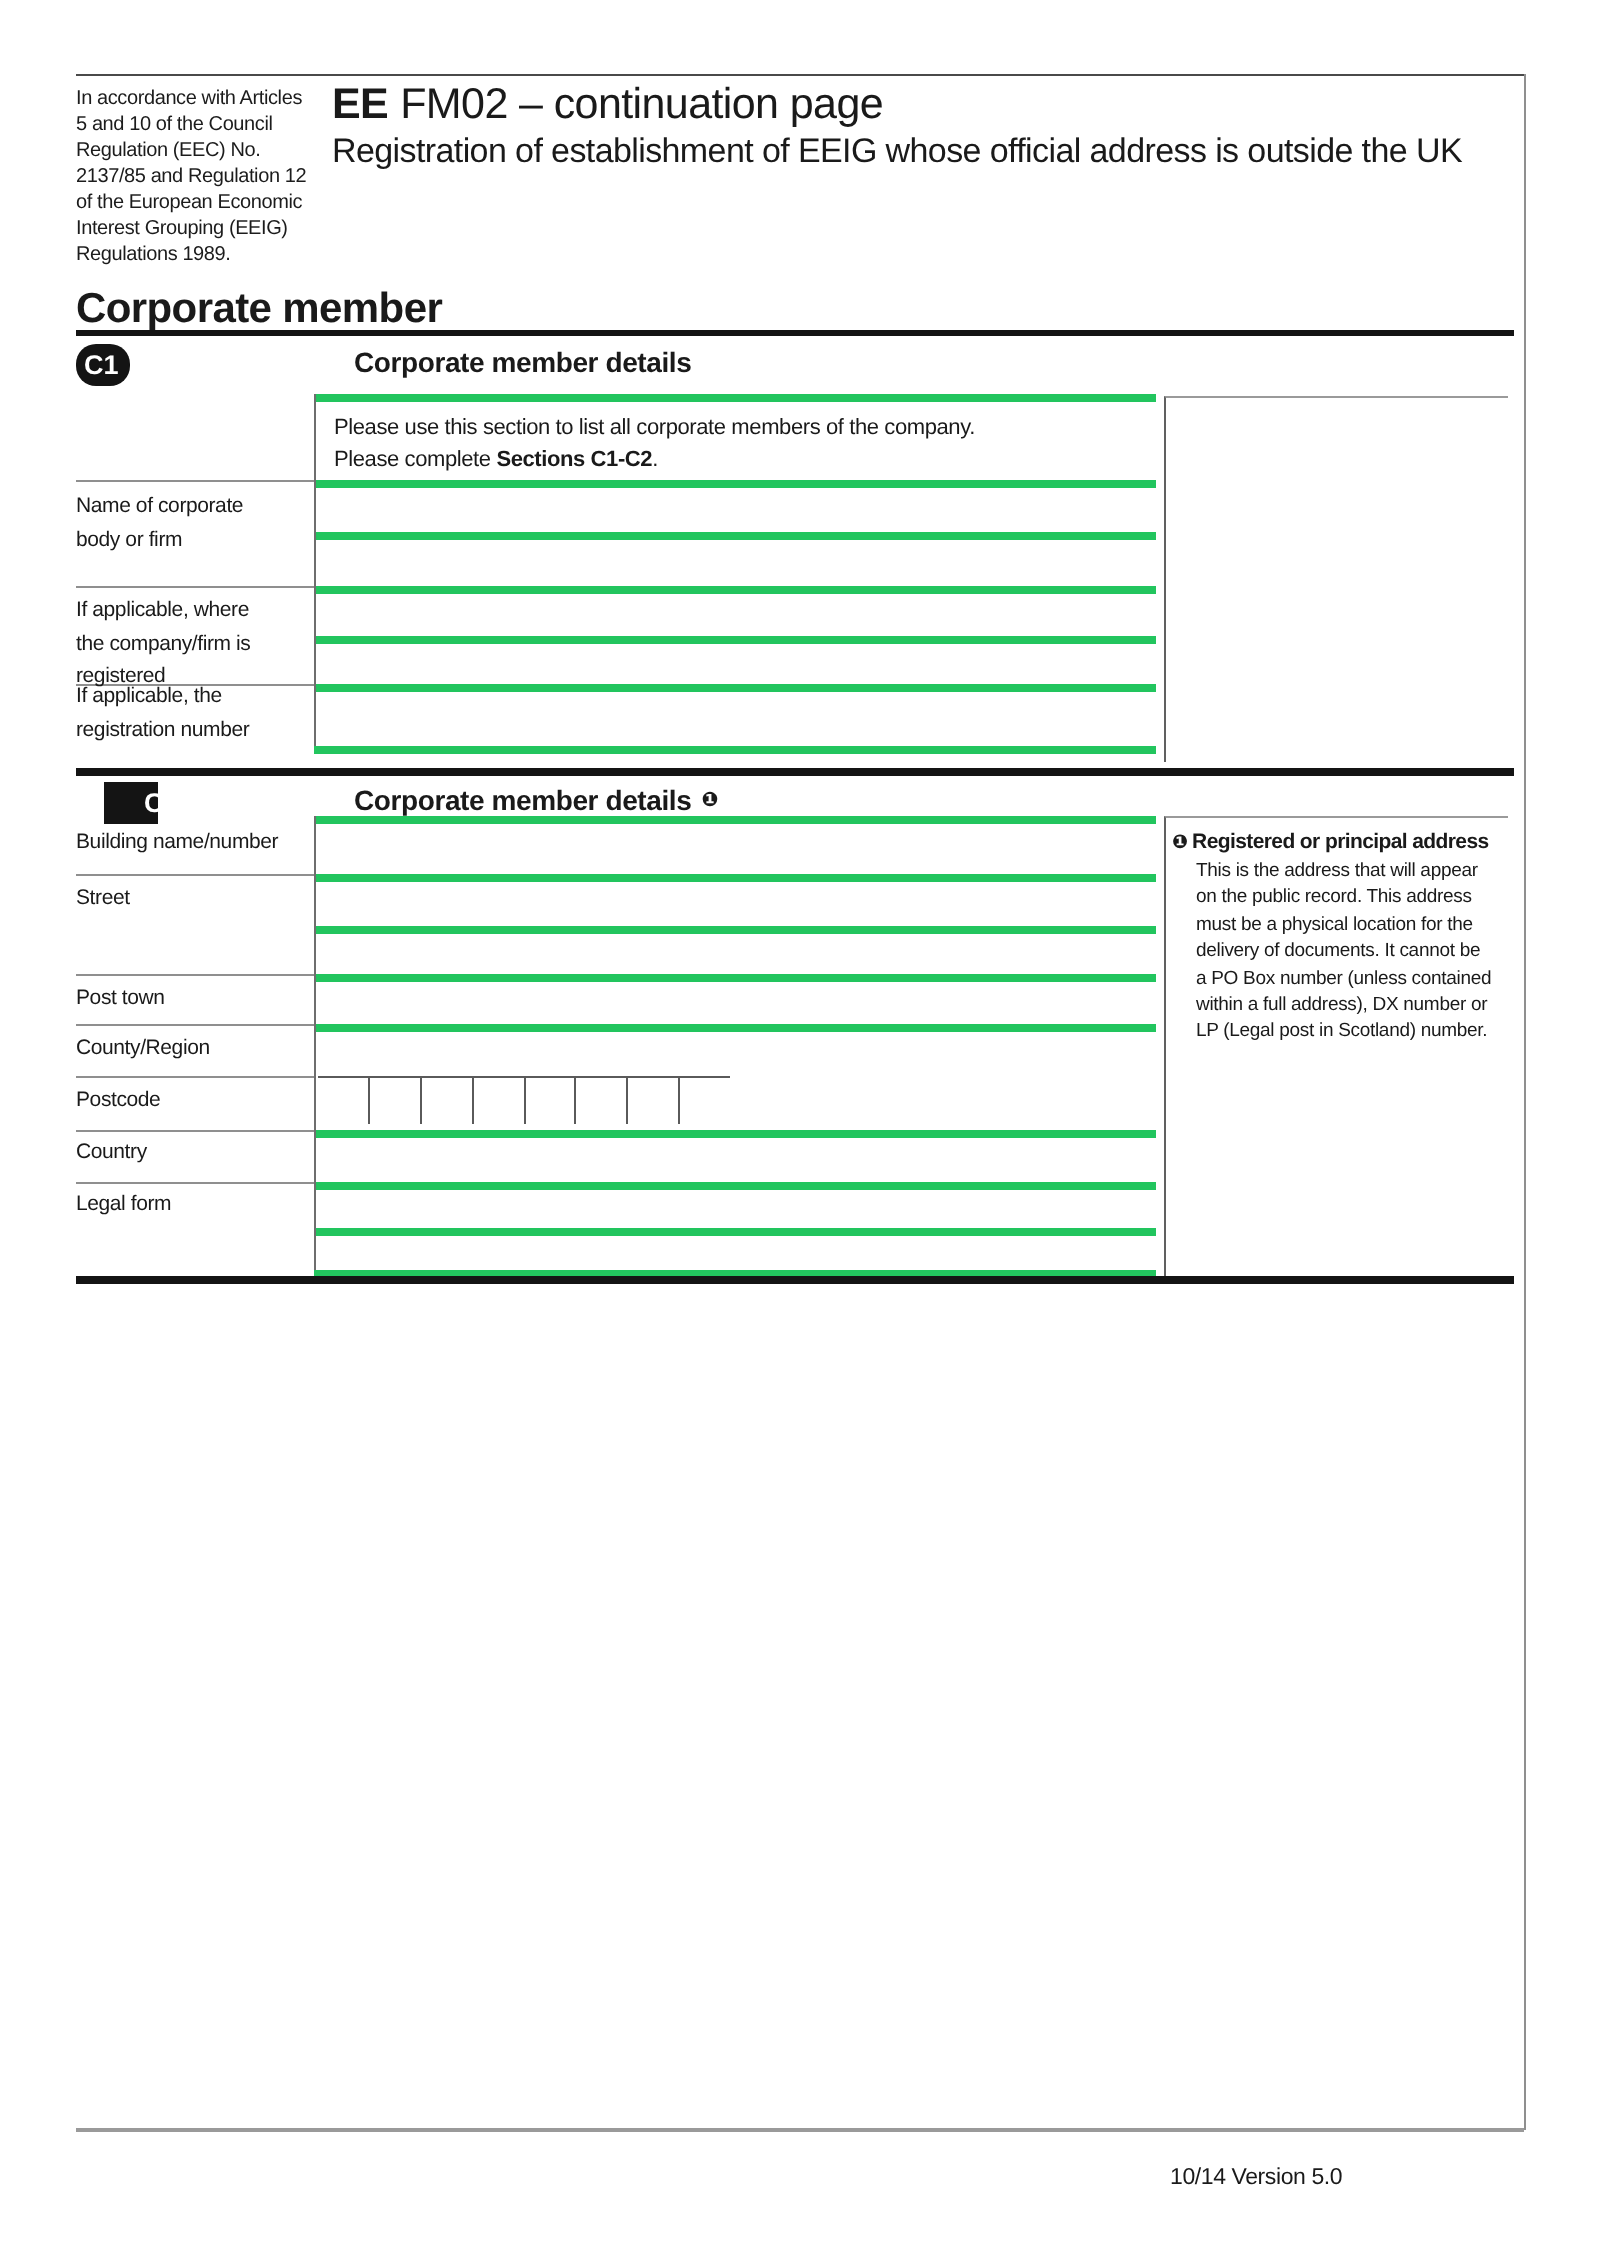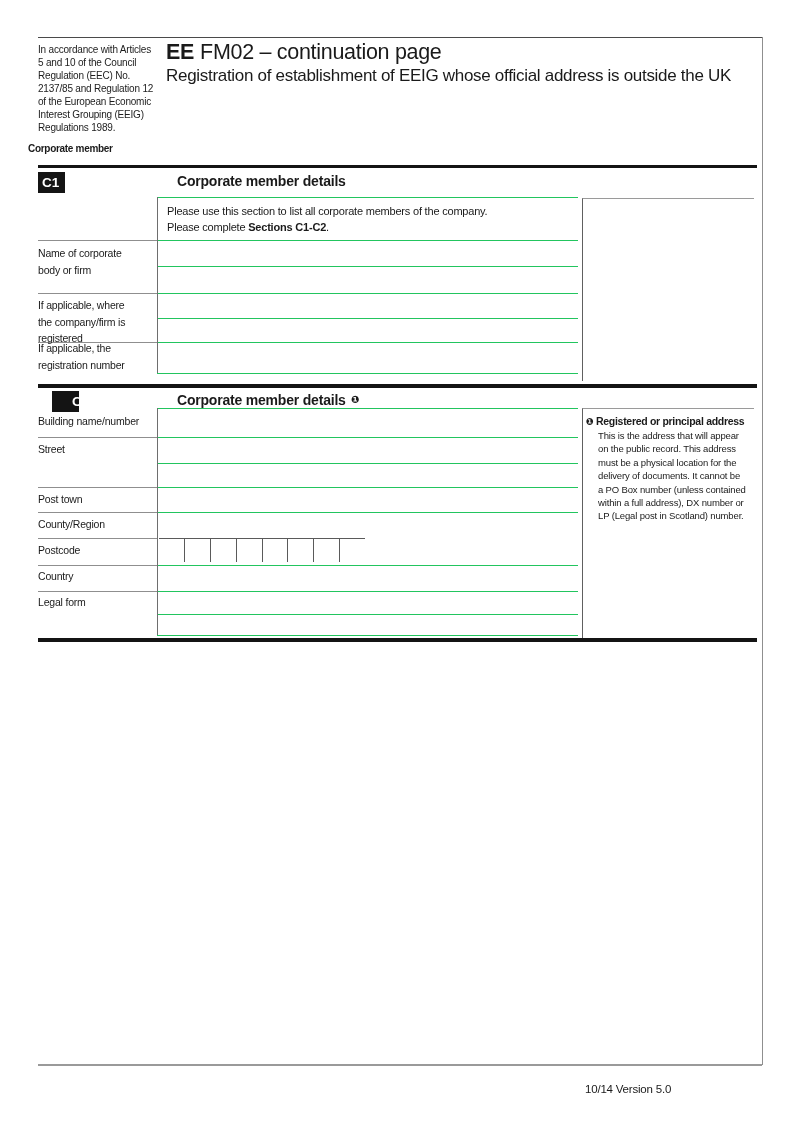--- a/index.html
+++ b/index.html
@@ -15,43 +15,43 @@
   .frame-right  { left:762px; top:37px; height:1028px; border-left:1px solid #8f8f8f; }
   .frame-bottom { left:38px; top:1064px; width:724px; border-top:2px solid #9a9a9a; }
 
   
   .legal-note { left:38px; top:43px; width:130px; font-size:10px; line-height:13px; letter-spacing:-0.2px; color:#1c1c1c; }
   .form-title { left:166px; top:40px; font-size:21.5px; letter-spacing:-0.3px; white-space:nowrap; }
   .form-title .code { font-weight:bold; }
   .form-title .rest { margin-left:6px; }
   .form-subtitle { left:166px; top:66px; font-size:17px; letter-spacing:-0.3px; white-space:nowrap; }
 
-  .section-heading { left:28px; top:143px; font-size:10px; font-weight:bold; letter-spacing:-0.3px; }
+  .section-heading { left:38px; top:143px; font-size:21px; font-weight:bold; letter-spacing:-0.3px; }
 
   
   .bar { left:38px; width:719px; background:#141414; }
   .bar-c1     { top:165px; height:3px; }
   .bar-c2     { top:384px; height:4px; }
   .bar-c2-end { top:638px; height:4px; }
 
   
   .badge { width:27px; height:21px; background:#141414; color:#fff; font-size:13.5px; font-weight:bold; line-height:21px; padding-left:4px; }
-  .badge-c1 { left:38px; top:172px; }
+  .badge-c1 { left:38px; top:172px;border-radius:10px; }
   .badge-c2 { left:52px; top:391px;padding-left:20px; }
   .sec-head { left:157px; font-size:14px; font-weight:bold; letter-spacing:-0.2px; white-space:nowrap;margin-left:20px; }
   .sec-head-c1 { top:173px; }
   .sec-head-c2 { top:392px; }
   .info-marker { font-size:10px; font-weight:bold; position:relative; top:-2px; margin-left:5px; }
 
   
   .field-area { width:421px; }
   .fa-c1 { left:157px; top:197px; }
   .fa-c2 { left:157px; top:408px; }
   .frow { width:100%; }
-  .bt { border-top:1px solid #22c55e; }
+  .bt { border-top:4px solid #22c55e; }
   .vline { border-left:1px solid #6e6e6e; width:0; }
   .vline-c1 { left:157px; top:197px; height:176px; }
   .vline-c2 { left:157px; top:408px; height:227px; }
 
   .c1-instr { height:43px; padding:5px 0 0 10px; font-size:11px; line-height:16px; letter-spacing:-0.2px; }
   .c1-instr b { letter-spacing:-0.2px; }
 
   
   .flabel { left:38px; width:119px; font-size:10.5px; line-height:16.5px; letter-spacing:-0.2px; white-space:pre; }
   .lsep { left:38px; width:119px; border-top:1px solid #8f8f8f; }

